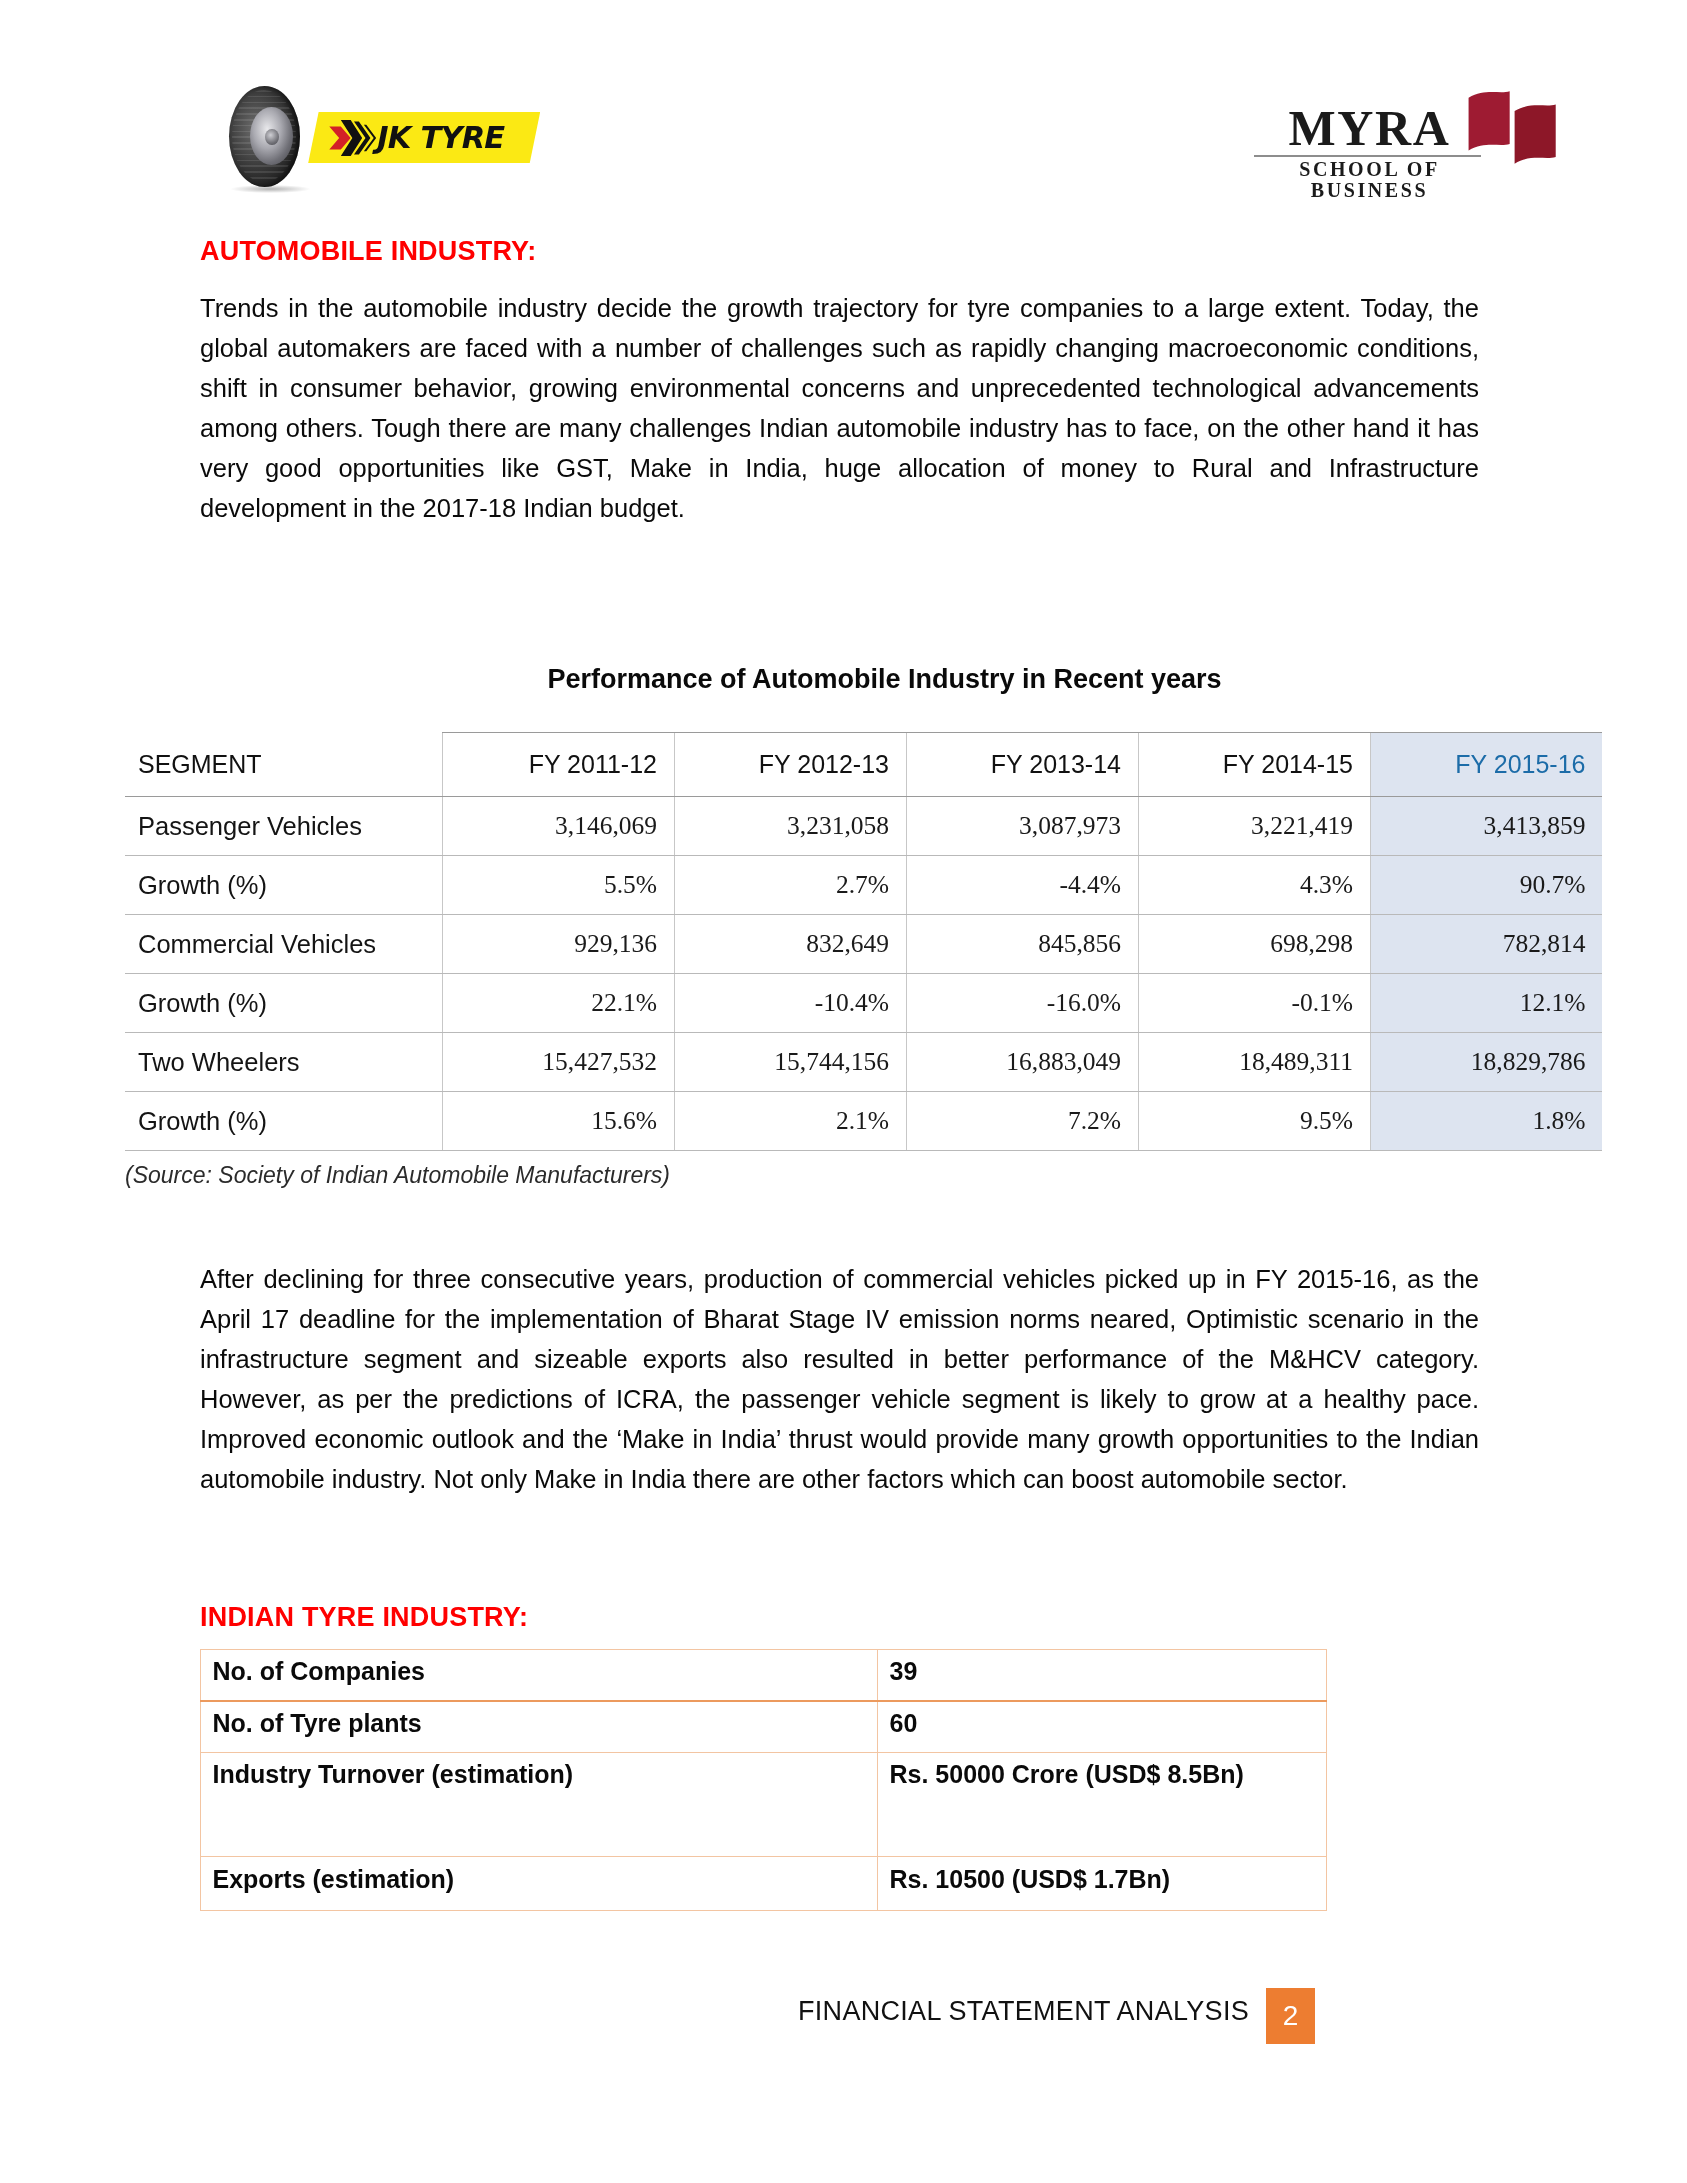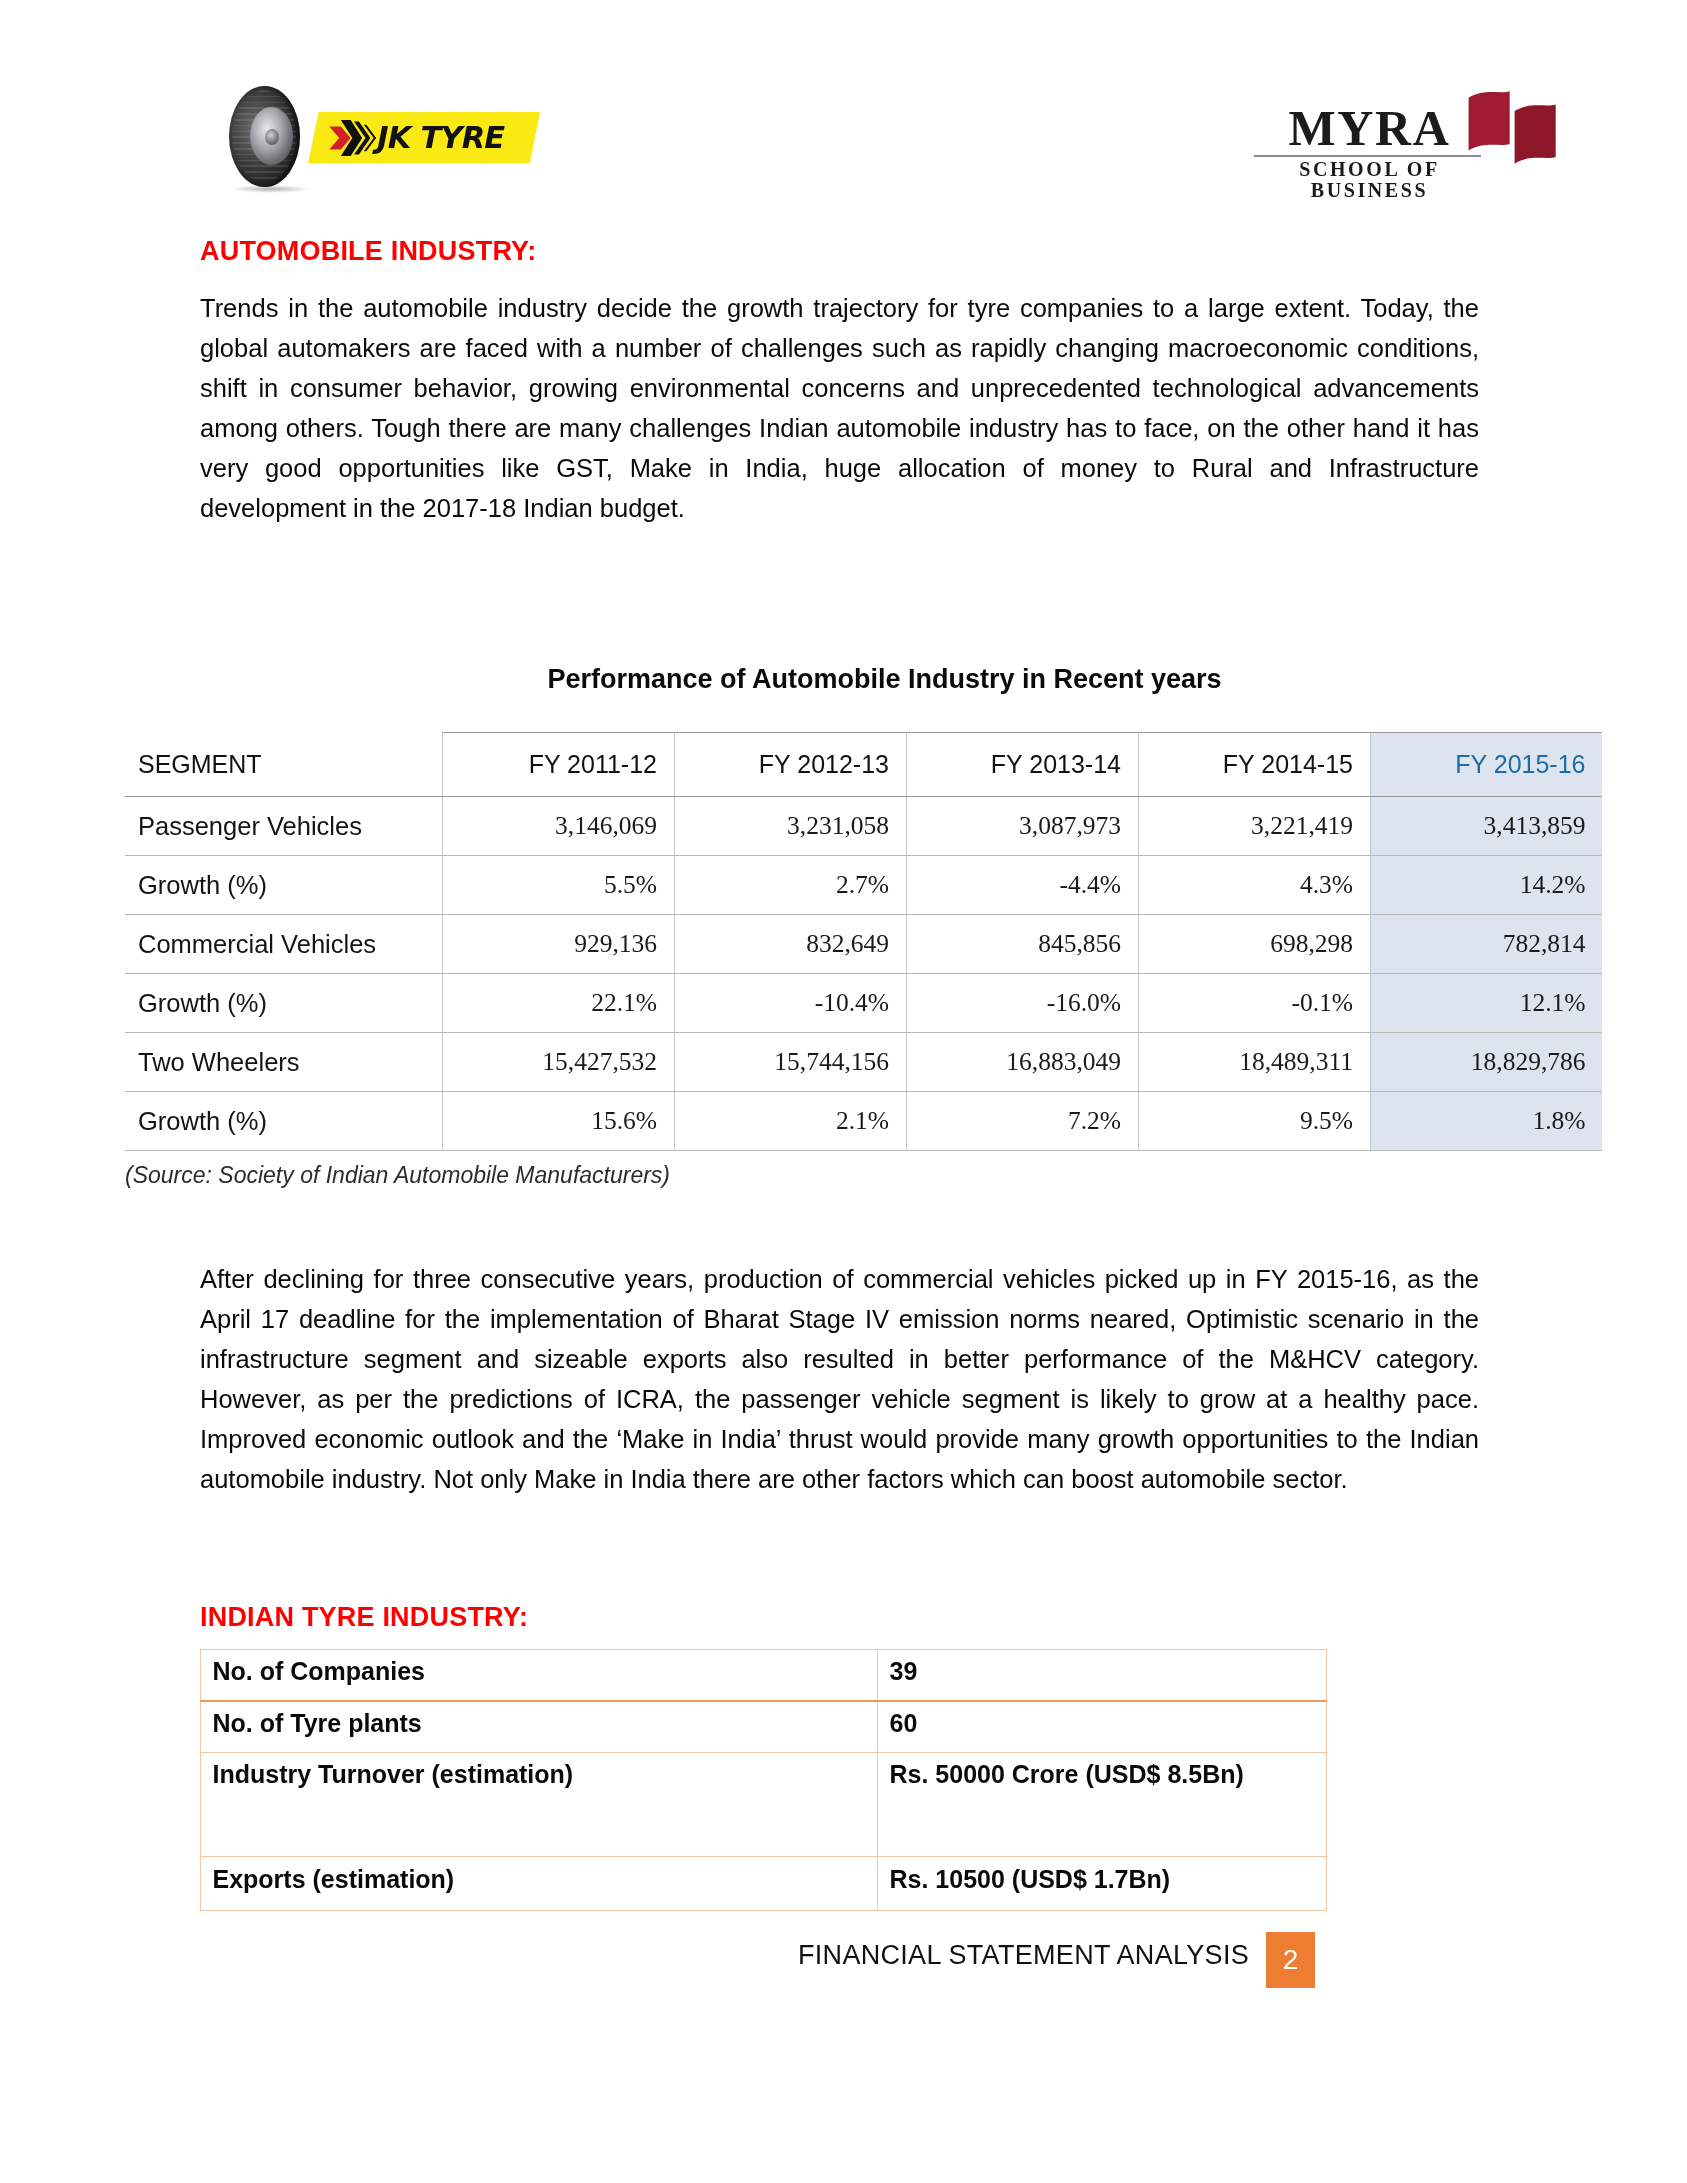--- a/index.html
+++ b/index.html
@@ -285,21 +285,21 @@
   .t2 .k { width: 677px; }
   .t2 tr.r1 td { height: 35px; border-bottom: 2.5px solid #ec9a5e; }
   .t2 tr.r2 td { height: 35px; }
   .t2 tr.r3 td { height: 89px; }
   .t2 tr.r4 td { height: 38px; }
 
   
   .footer {
     position: absolute;
     left: 0;
-    top: 1932px;
+    top: 1988px;
     width: 1353px;
     height: 58px;
   }
   .footer-label {
     position: absolute;
     right: 104px;
     top: 8.2px;
     font-family: "Liberation Sans", sans-serif;
     font-size: 27px;
     color: #111111;
@@ -394,21 +394,21 @@
         <td class="num">3,087,973</td>
         <td class="num">3,221,419</td>
         <td class="num hl">3,413,859</td>
       </tr>
       <tr>
         <td class="seg">Growth (%)</td>
         <td class="num">5.5%</td>
         <td class="num">2.7%</td>
         <td class="num">-4.4%</td>
         <td class="num">4.3%</td>
-        <td class="num hl">14.2%</td>
+        <td class="num hl">90.7%</td>
       </tr>
       <tr>
         <td class="seg">Commercial Vehicles</td>
         <td class="num">929,136</td>
         <td class="num">832,649</td>
         <td class="num">845,856</td>
         <td class="num">698,298</td>
         <td class="num hl">782,814</td>
       </tr>
       <tr>

